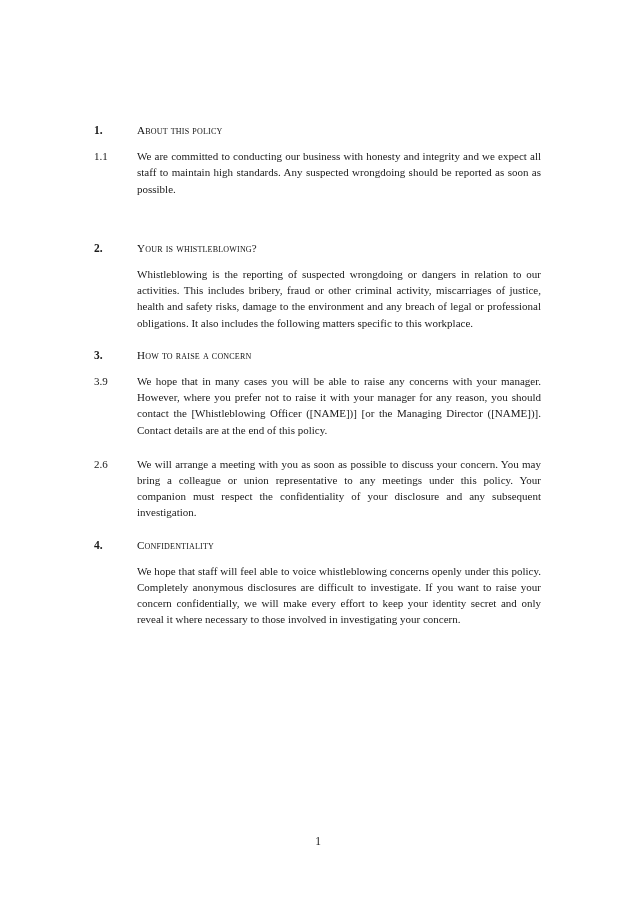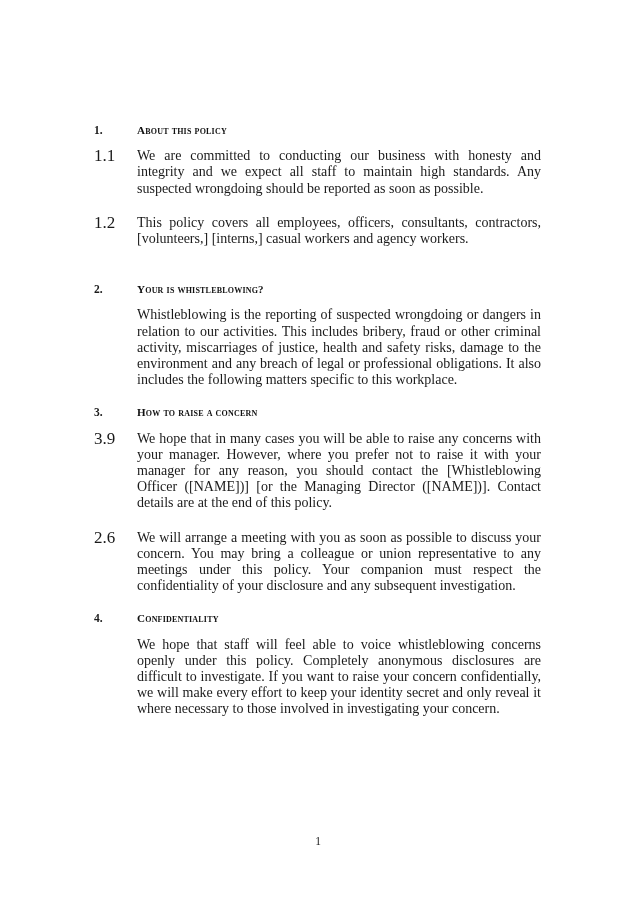--- a/index.html
+++ b/index.html
@@ -43,46 +43,46 @@
     margin-bottom: 10px;
     margin-top: 16px;
   }
   .block.section-heading:first-child {
     margin-top: 0;
   }
 
   .num {
     width: 43px;
     flex: 0 0 43px;
-    font-size: 17px;
+    font-size: 11px;
     line-height: 16.2px;
     color: #1a1a1a;
   }
 
   .num.bold {
     font-weight: bold;
     font-size: 11.5px;
   }
 
   .body {
     flex: 1 1 auto;
     width: 404px;
-    font-size: 14px;
+    font-size: 11px;
     line-height: 16.2px;
     text-align: justify;
     text-justify: inter-word;
     color: #1a1a1a;
     hyphens: none;
     font-family: Liberation Serif, serif;
   }
 
   .heading-text {
     flex: 1 1 auto;
     width: 404px;
-    font-weight: bold;
+    font-weight: normal;
     font-size: 11.1px;
     line-height: 16.2px;
     font-variant: small-caps;
     letter-spacing: 0.2px;
     color: #111111;
   }
 
   .para-gap {
     height: 9px;
   }
@@ -109,24 +109,20 @@
       <div class="heading-text">About this policy</div>
     </div>
 
     <div class="block">
       <div class="num">1.1</div>
       <div class="body">We are committed to conducting our business with honesty and integrity and we expect all staff to maintain high standards. Any suspected wrongdoing should be reported as soon as possible.</div>
     </div>
 
     <div class="para-gap"></div>
 
-    <div class="block">
-      <div class="num">1.2</div>
-      <div class="body">This policy covers all employees, officers, consultants, contractors, [volunteers,] [interns,] casual workers and agency workers.</div>
-    </div>
 
     <div class="para-gap"></div>
 
 
     <div class="block section-heading">
       <div class="num bold">2.</div>
       <div class="heading-text">Your is whistleblowing?</div>
     </div>
 
     <div class="block">

